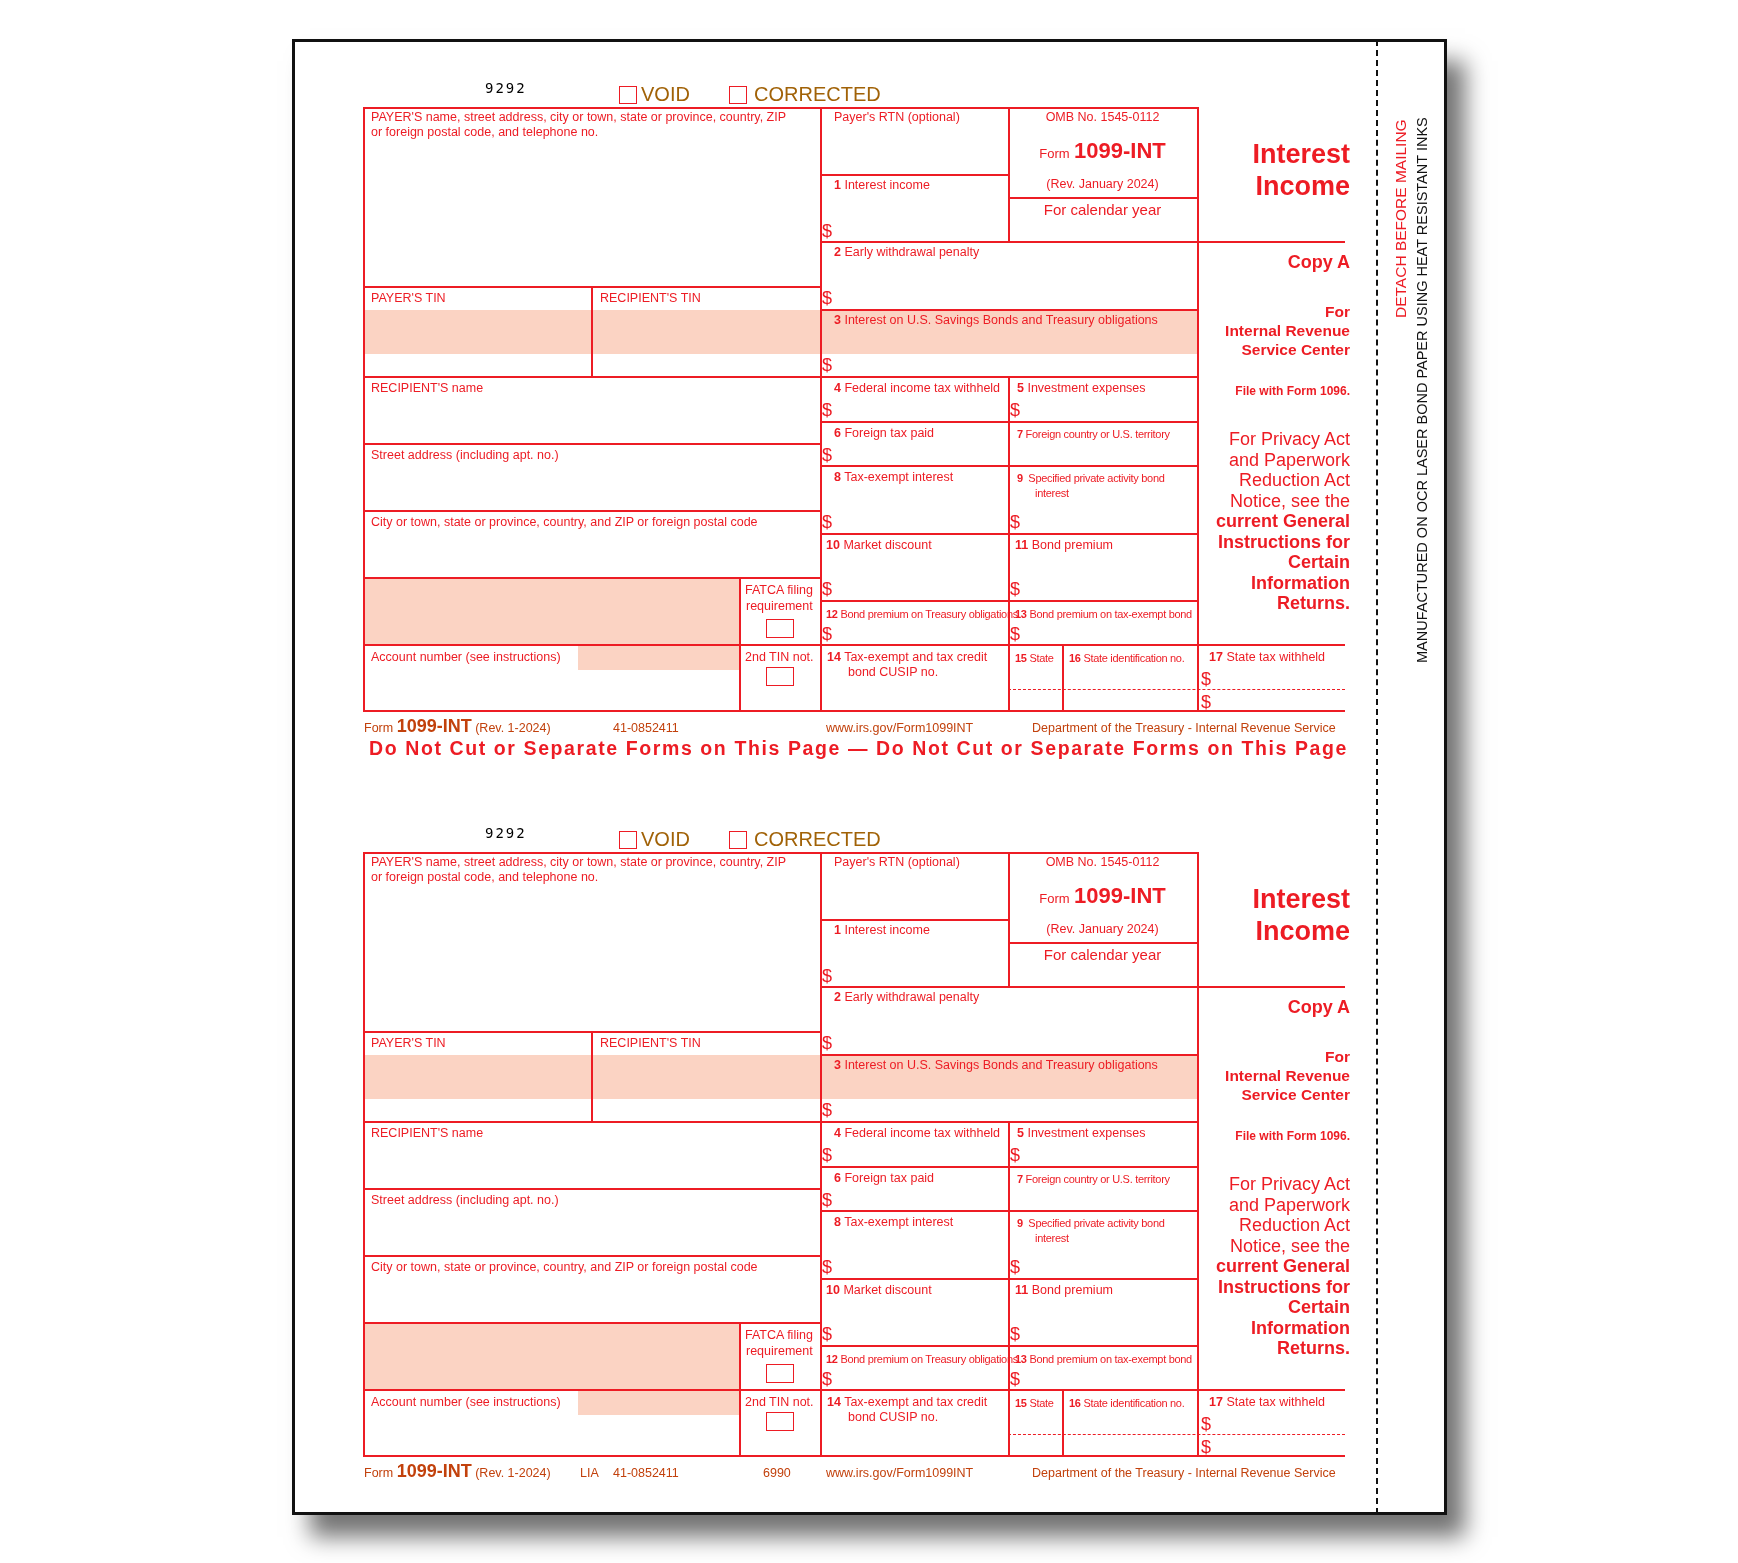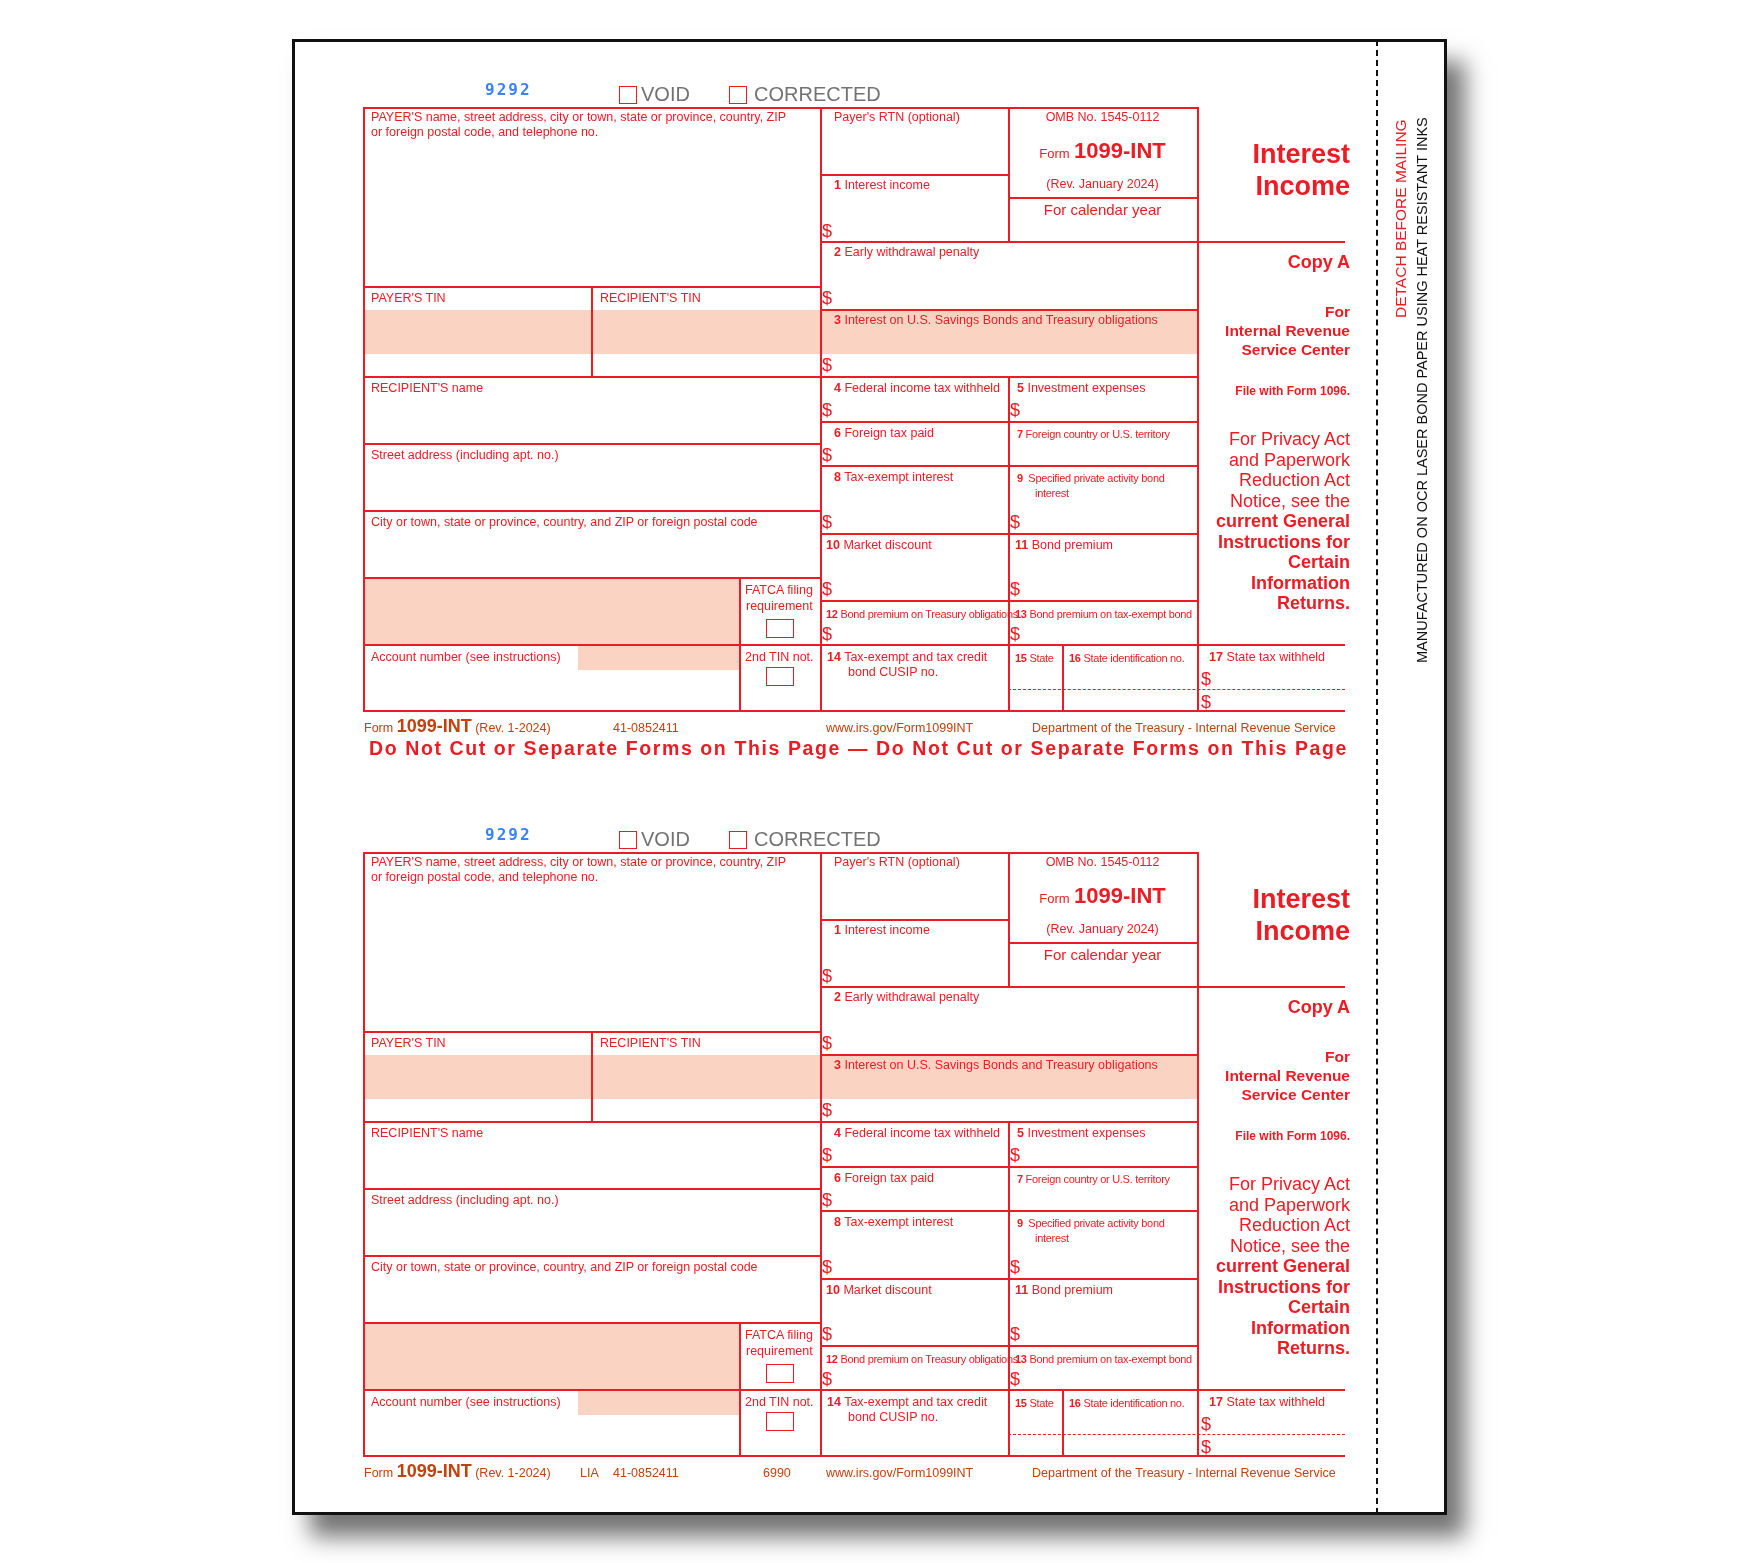--- a/index.html
+++ b/index.html
@@ -12,22 +12,22 @@
   .hl { position:absolute; height:0; border-top:2px solid #ed1c24; }
   .vl { position:absolute; width:0; border-left:2px solid #ed1c24; }
   .hd { position:absolute; height:0; border-top:1.5px dashed #ed1c24; }
   .shade { position:absolute; background:#fbd3c3; }
   .lbl { position:absolute; font-size:12.5px; line-height:15px; white-space:nowrap; color:#ed1c24; }
   .lbl b { font-weight:bold; }
   .lbl.sm { font-size:11px; letter-spacing:-0.3px; }
   .dollar { position:absolute; font-size:18px; line-height:18px; color:#ed1c24; }
   .cb { position:absolute; width:18px; height:18px; border:1.5px solid #ed1c24; box-sizing:border-box; background:#fff; }
   .cb2 { position:absolute; width:28px; height:19px; border:1.5px solid #ed1c24; box-sizing:border-box; background:#fff; }
-  .code { position:absolute; font-family:"DejaVu Sans Mono", monospace; font-size:16px; color:#3b82f6; letter-spacing:2px;font-weight:bold; }
-  .chk-label { position:absolute; font-size:20px; line-height:20px; color:#737373; }
+  .code { position:absolute; font-family:"DejaVu Sans Mono", monospace; font-size:14px; color:#000000; letter-spacing:2px; }
+  .chk-label { position:absolute; font-size:20px; line-height:20px; color:#a16207; }
   .form { position:absolute; left:0; width:1738px; height:720px; }
   .vert { position:absolute; transform-origin:left top; transform:rotate(-90deg); white-space:nowrap; font-size:14.5px; }
   .dashv { position:absolute; left:1376px; top:40px; width:0; height:1474px; border-left:2px dashed #111; }
   .footer { position:absolute; font-size:12.5px; white-space:nowrap; color:#c2410c; }
   .footer .big { font-size:18px; font-weight:bold; }
   .donotcut { position:absolute; left:369px; top:737px; font-size:19.5px; font-weight:bold; letter-spacing:1.6px; white-space:nowrap; color:#ed1c24; }
 </style>
 </head>
 <body>
 

